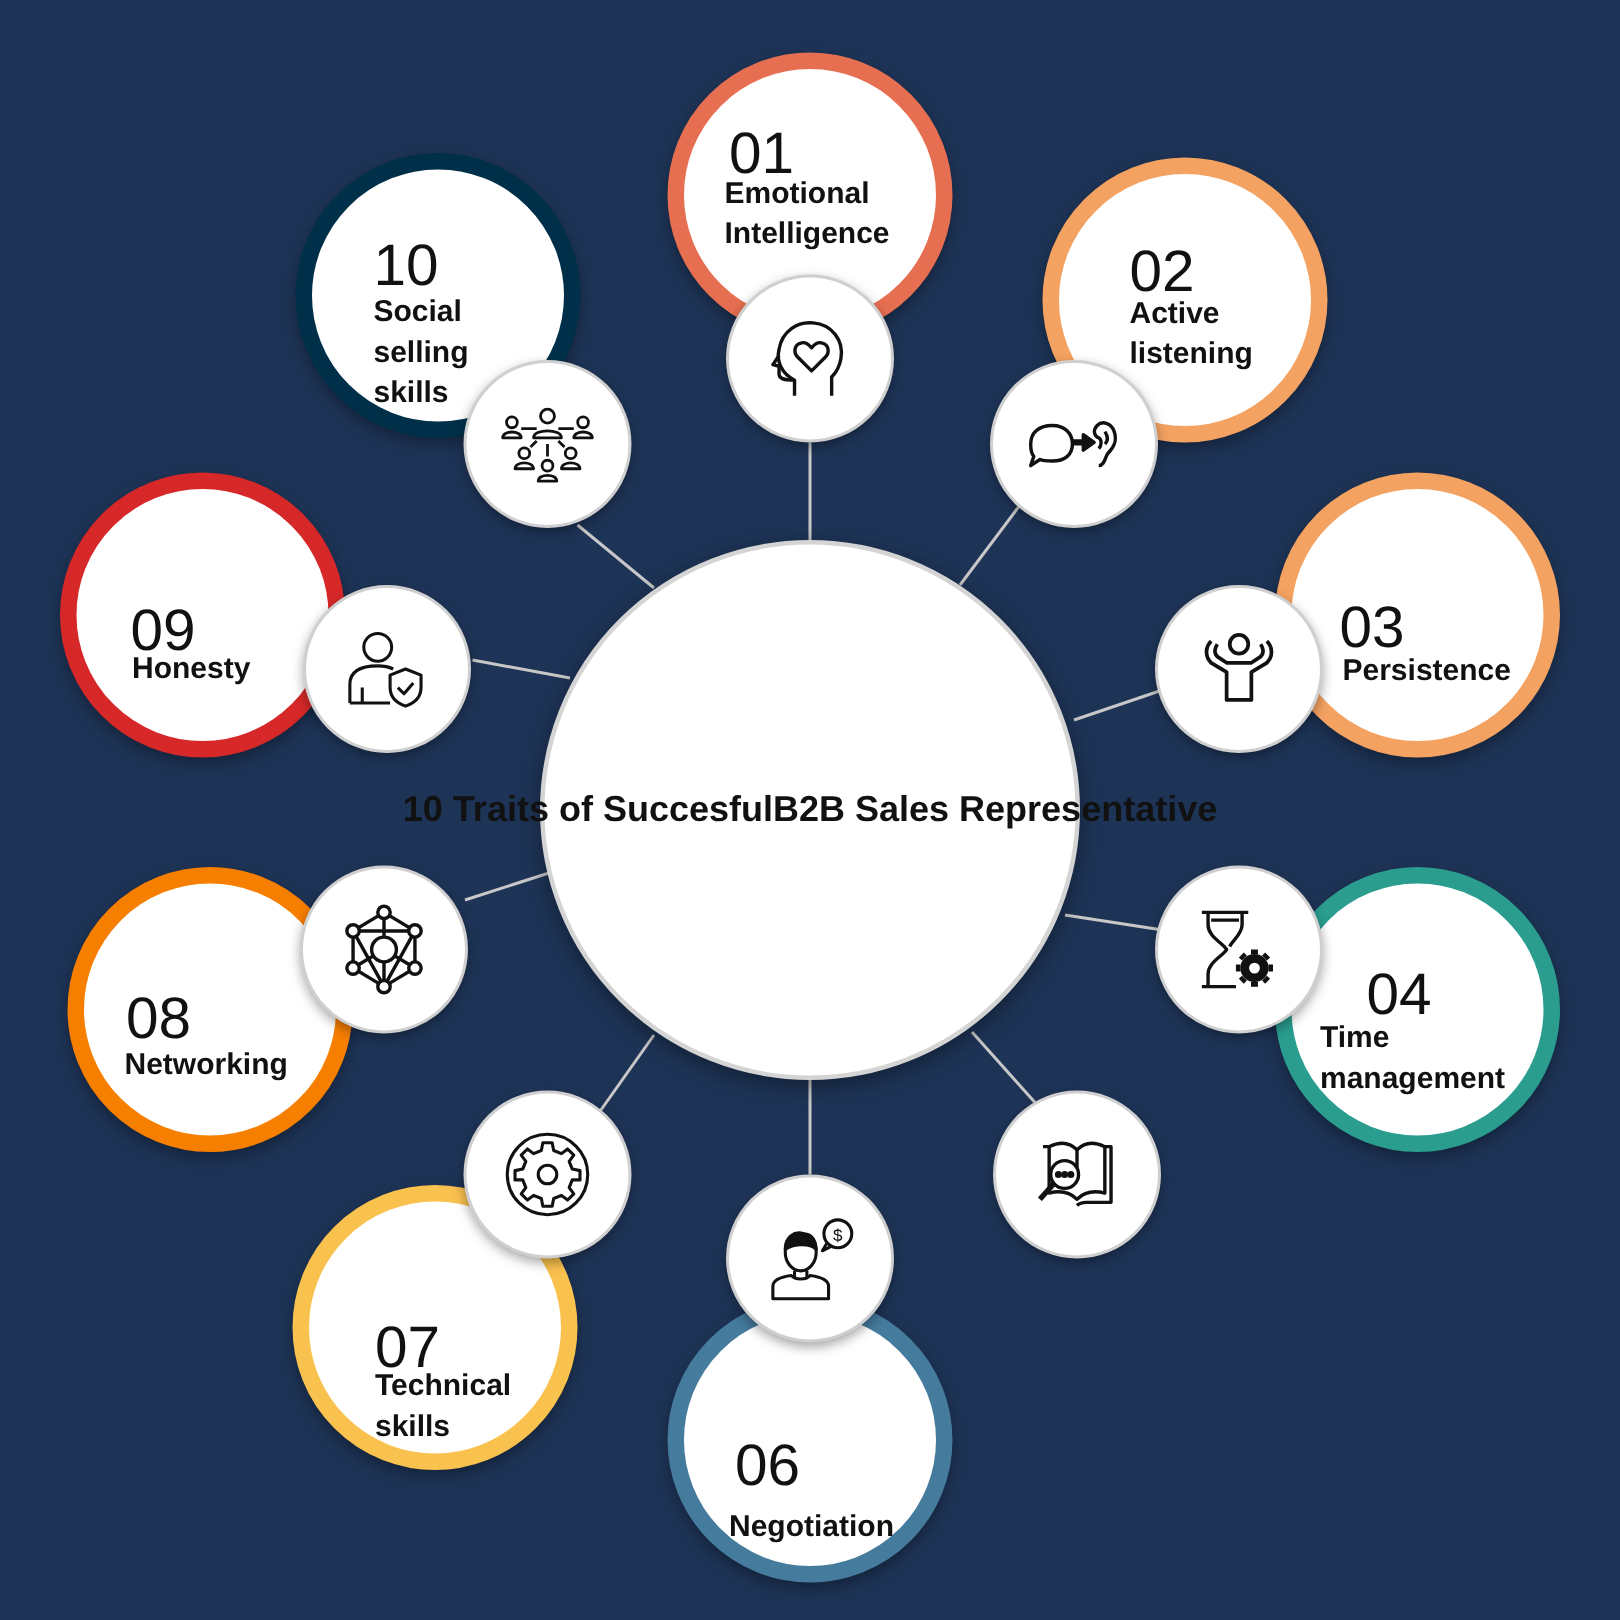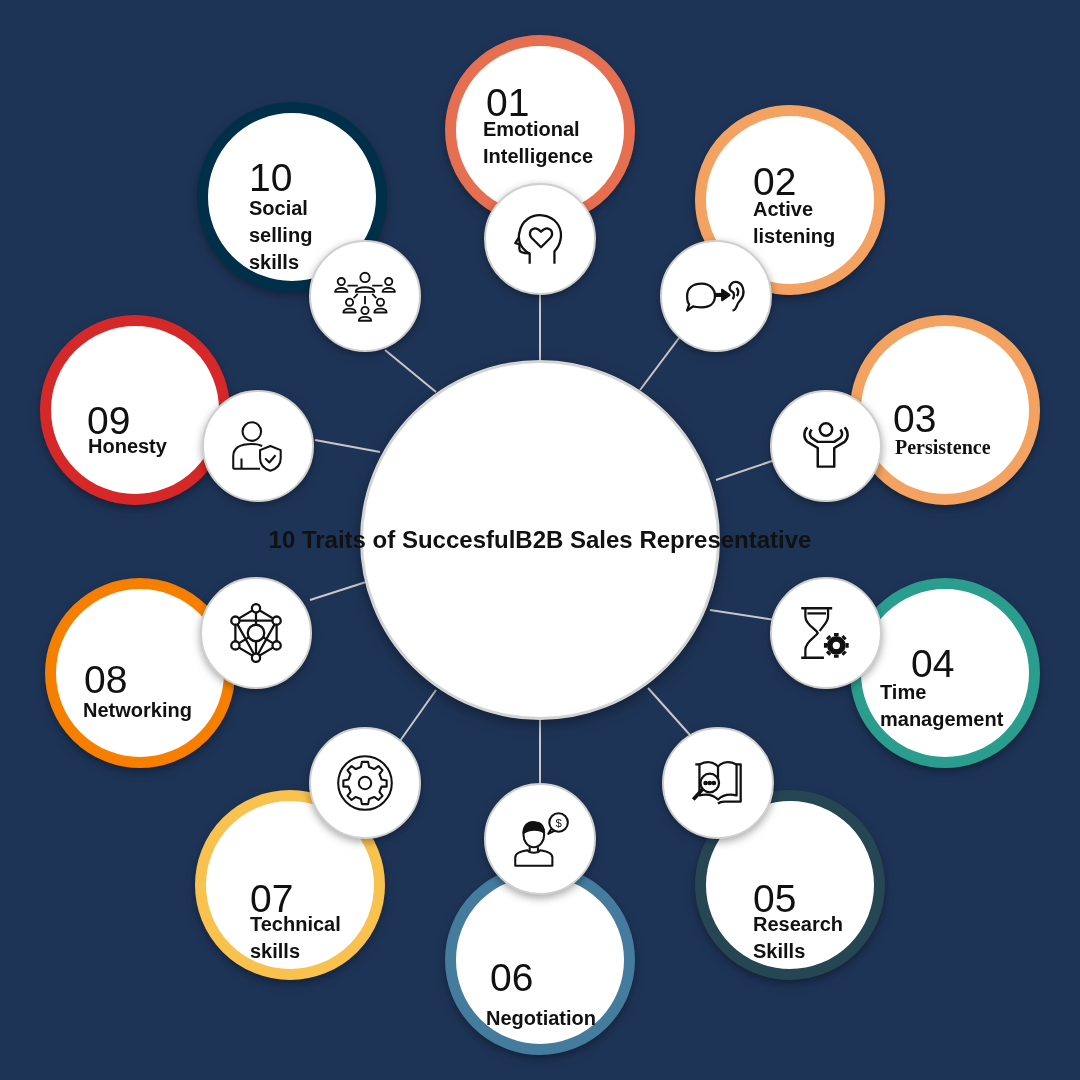--- a/index.html
+++ b/index.html
@@ -41,34 +41,29 @@
   </div>
 
   <div class="outer" style="left:695px;top:105px;border-color:#f4a261;">
     <span class="num" style="left:47px;top:46px;">02</span>
     <span class="label" style="left:47px;top:80px;">Active</span>
     <span class="label" style="left:47px;top:107px;">listening</span>
   </div>
 
   <div class="outer" style="left:850px;top:315px;border-color:#f4a261;">
     <span class="num" style="left:32px;top:73px;">03</span>
-    <span class="label" style="left:34px;top:108px;font-family:Liberation Serif, serif;">Persistence</span>
+    <span class="label" style="left:34px;top:108px;">Persistence</span>
   </div>
 
   <div class="outer" style="left:850px;top:578px;border-color:#2a9d8f;">
     <span class="num" style="left:50px;top:55px;">04</span>
     <span class="label" style="left:19px;top:90px;">Time</span>
     <span class="label" style="left:19px;top:117px;">management</span>
   </div>
 
-  <div class="outer" style="left:695px;top:790px;border-color:#264653;">
-    <span class="num" style="left:47px;top:78px;">05</span>
-    <span class="label" style="left:47px;top:110px;">Research</span>
-    <span class="label" style="left:47px;top:137px;">Skills</span>
-  </div>
 
   <div class="outer" style="left:445px;top:865px;border-color:#457b9d;">
     <span class="num" style="left:34px;top:82px;">06</span>
     <span class="label" style="left:30px;top:129px;text-align:center;">Negotiation</span>
   </div>
 
   <div class="outer" style="left:195px;top:790px;border-color:#f9c14e;">
     <span class="num" style="left:44px;top:78px;">07</span>
     <span class="label" style="left:44px;top:110px;">Technical</span>
     <span class="label" style="left:44px;top:137px;">skills</span>

